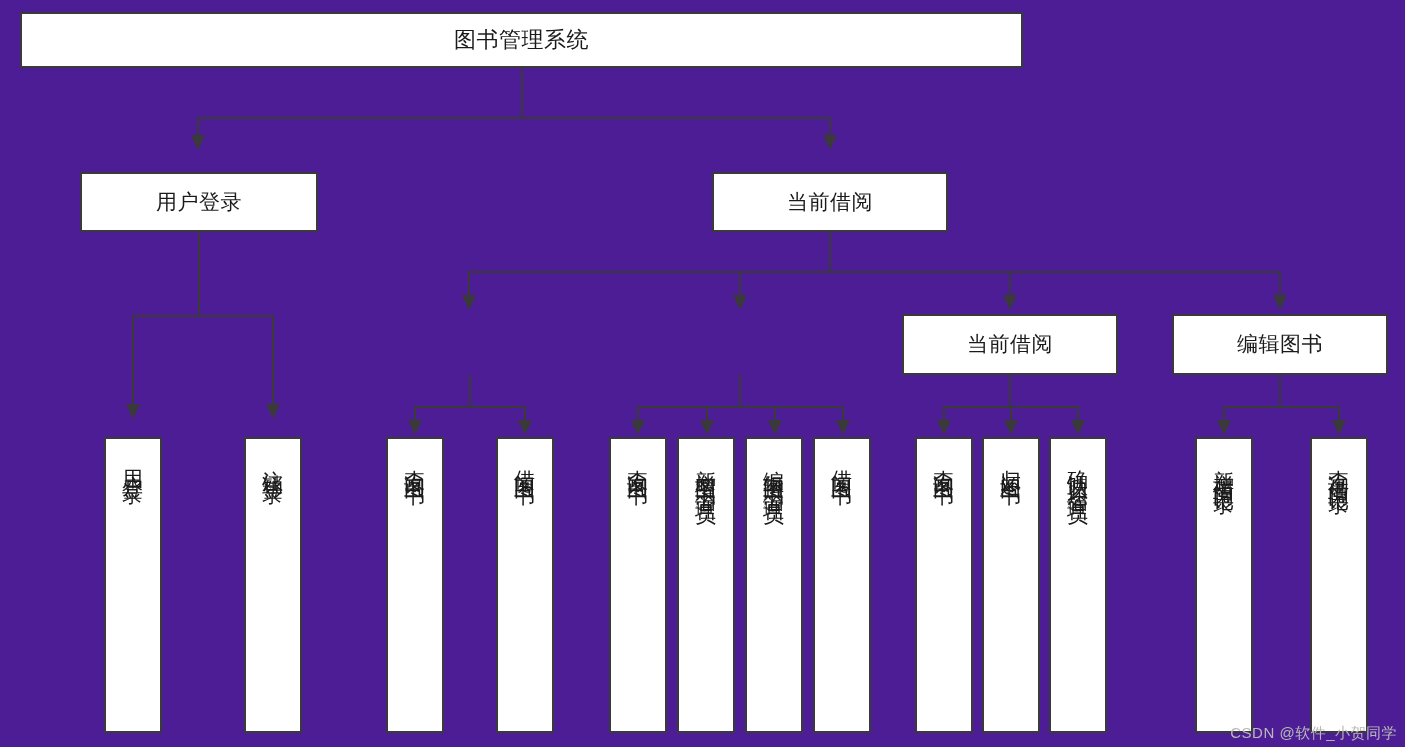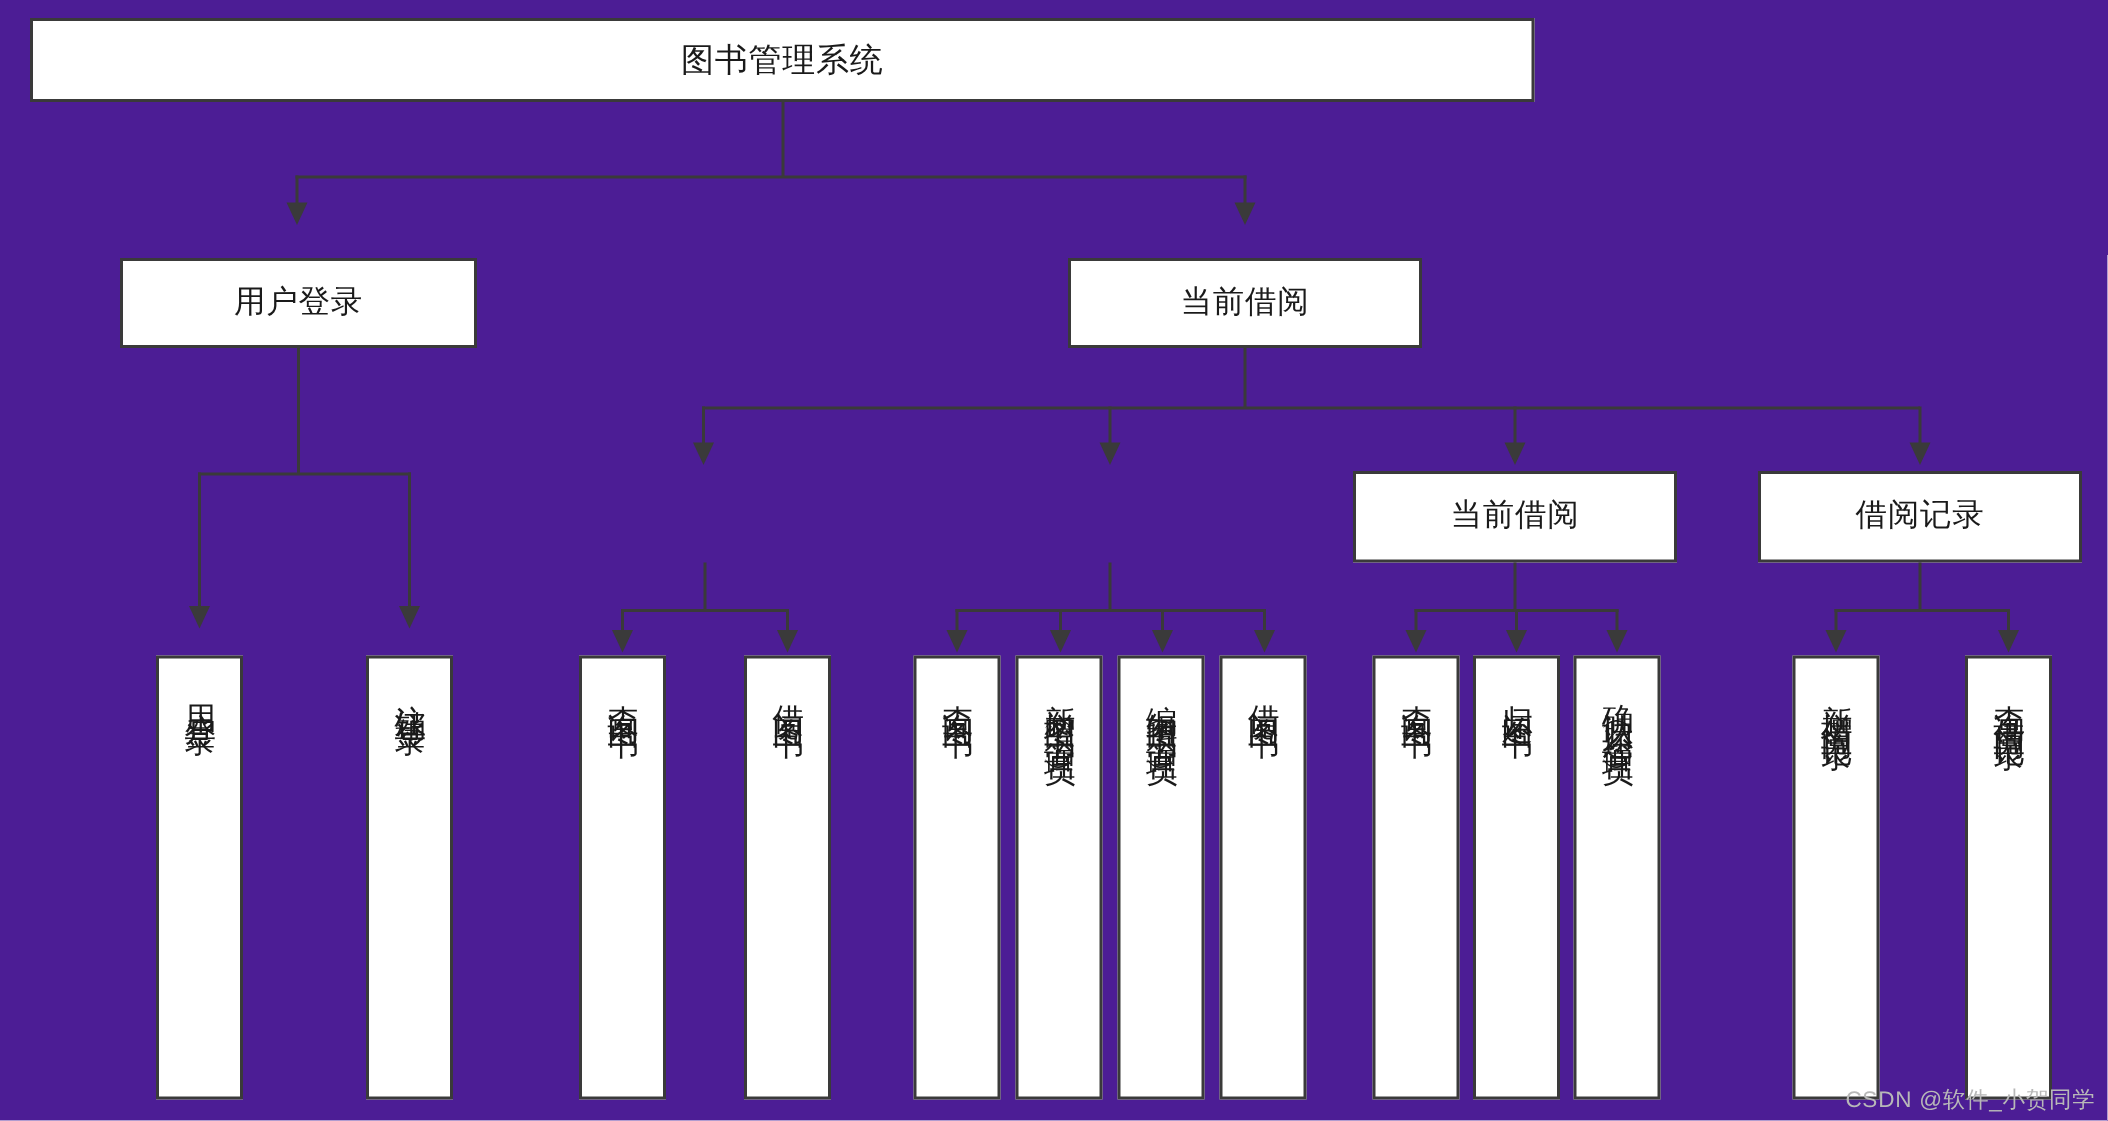--- a/index.html
+++ b/index.html
@@ -124,21 +124,21 @@
   <div class="ln v" style="left:1009px;top:271px;width:2px;height:26px;"></div>
   <div class="arrow" style="left:1003px;top:295px;"></div>
 
   <div class="ln v" style="left:1279px;top:271px;width:2px;height:26px;"></div>
   <div class="arrow" style="left:1273px;top:295px;"></div>
 
   <div class="node h" style="left:902px;top:314px;width:216px;height:61px;">
     <span class="lbl">当前借阅</span>
   </div>
   <div class="node h" style="left:1172px;top:314px;width:216px;height:61px;">
-    <span class="lbl">借阅记录</span>
+    <span class="lbl">编辑图书</span>
   </div>
 
   <div class="ln v" style="left:469px;top:375px;width:2px;height:32px;"></div>
   <div class="ln h" style="left:414px;top:406px;width:112px;height:2px;"></div>
   <div class="ln v" style="left:414px;top:406px;width:2px;height:16px;"></div>
   <div class="arrow" style="left:408px;top:420px;"></div>
   <div class="ln v" style="left:524px;top:406px;width:2px;height:16px;"></div>
   <div class="arrow" style="left:518px;top:420px;"></div>
 
   <div class="ln v" style="left:739px;top:375px;width:2px;height:32px;"></div>

